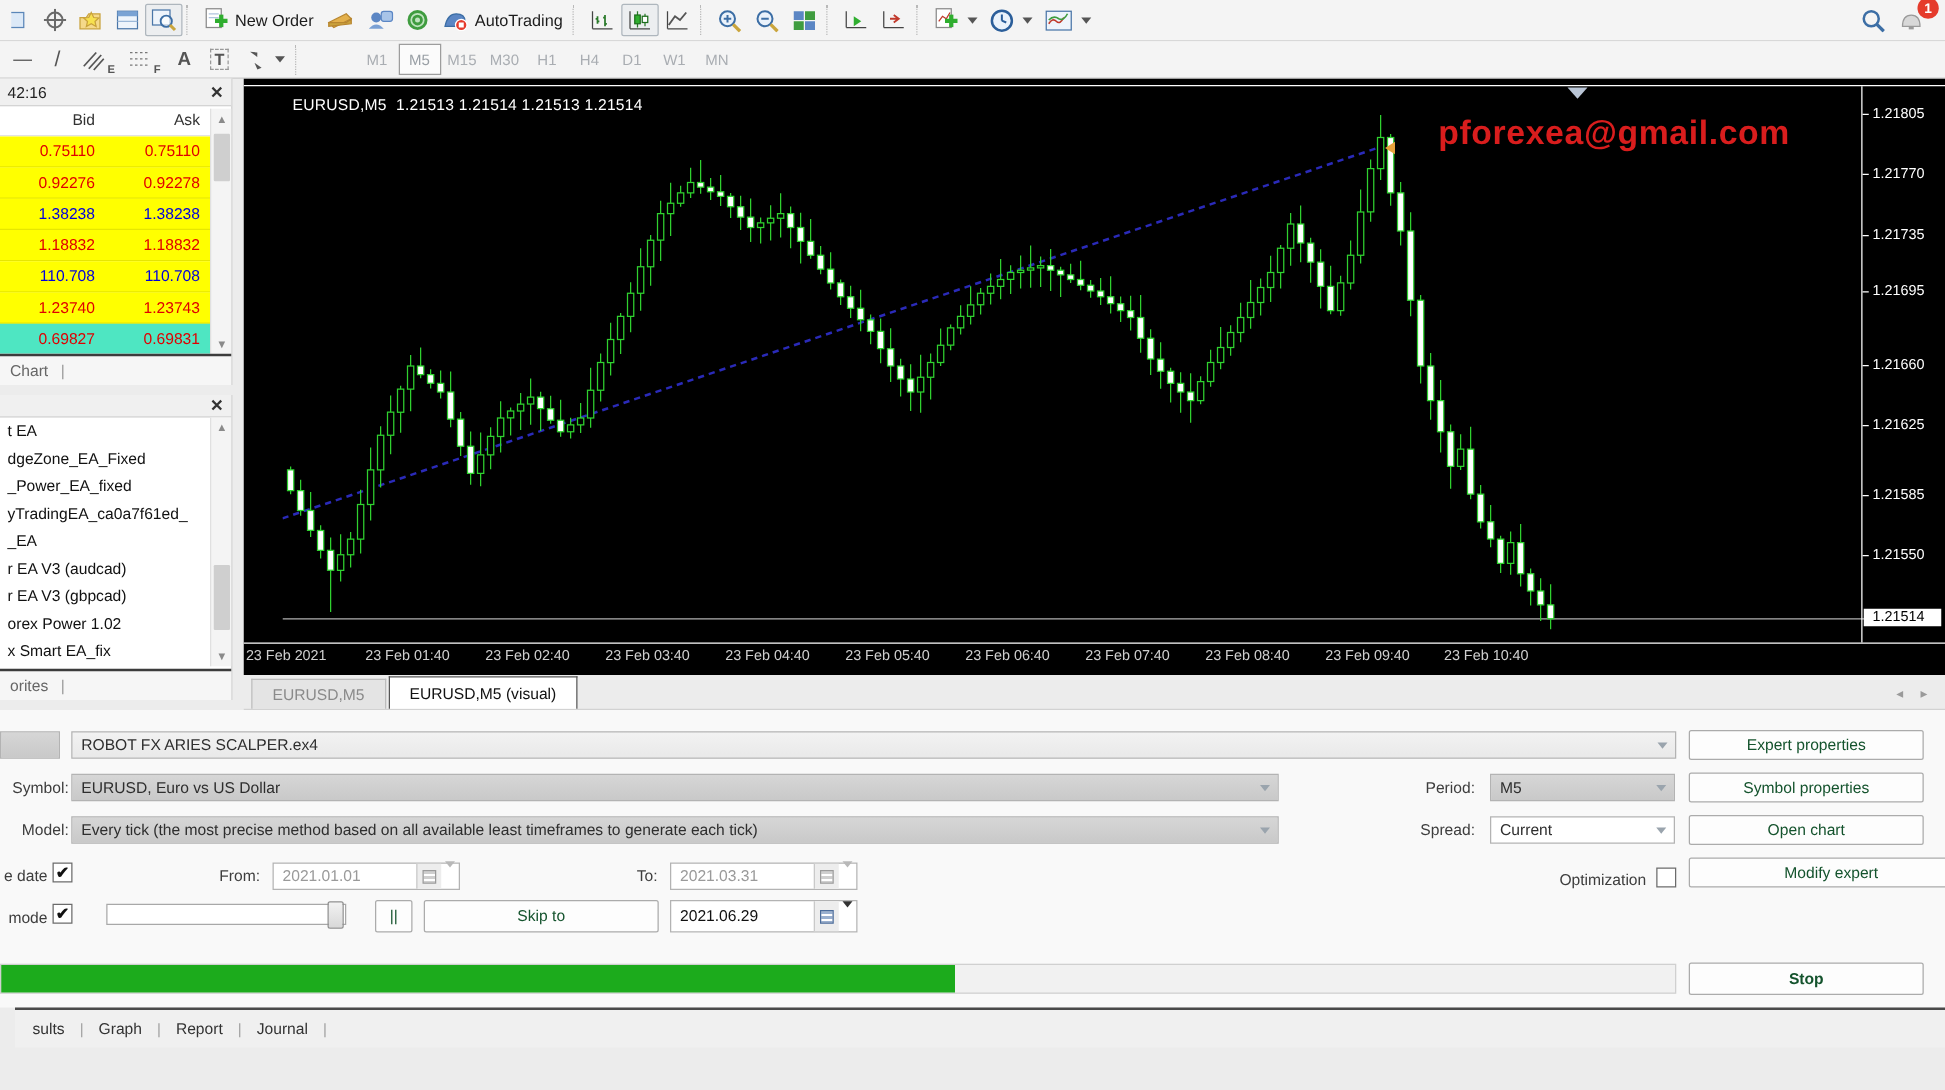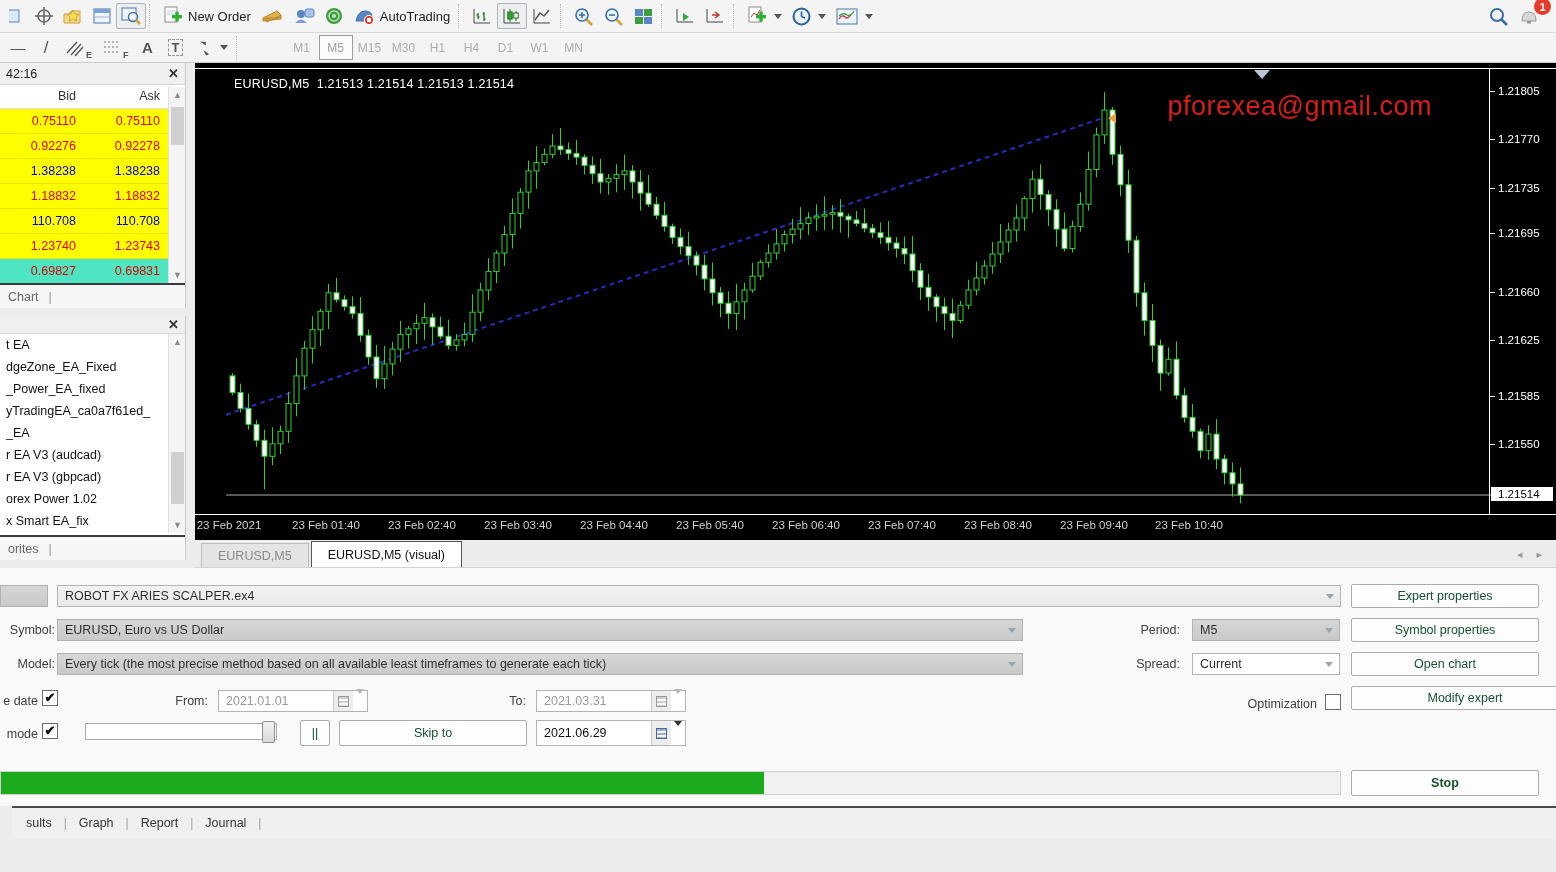--- a/index.html
+++ b/index.html
@@ -54,21 +54,21 @@
   #plot { position:absolute; left:0; top:0; }
   .axis-vline { position:absolute; left:1294px; top:6px; width:1px; height:445px; background:#fff; }
   .axis-hline { position:absolute; left:0; top:451px; width:1361px; height:1px; background:#fff; }
   #paxis { position:absolute; left:1295px; top:6px; width:66px; height:445px; }
   .ptick { position:absolute; left:8px; color:#fff; font-size:11.5px; }
   .ptick:before { content:""; position:absolute; left:-8px; top:6px; width:5px; height:1px; background:#fff; }
   .ptag { position:absolute; left:1px; width:62px; background:#fff; color:#000; font-size:11.5px; text-align:left; padding:1px 0 1px 7px; }
   #taxis { position:absolute; left:0; top:452px; width:1361px; height:25px; }
   .ttick { position:absolute; top:4px; color:#cfcfcf; font-size:11.5px; white-space:nowrap; transform:translateX(-50%); }
   #ohlc-line { position:absolute; left:8px; top:8px; color:#fff; font-size:12.5px; letter-spacing:.2px; }
-  #watermark { position:absolute; right:88px; top:22px; font-size:27px; font-weight:normal; letter-spacing:.5px; }
+  #watermark { position:absolute; right:88px; top:22px; font-size:27px; font-weight:bold; letter-spacing:.5px; }
 
   
   #chart-tabs { position:absolute; left:195px; top:541px; width:1361px; height:27px; background:#ececec; border-bottom:1px solid #d2d2d2; display:flex; align-items:flex-end; padding-left:6px; }
   .ctab { height:24px; padding:0 16px; display:flex; align-items:center; font-size:12.5px; color:#8a8a8a; border:1px solid #bdbdbd; border-bottom:none; background:#e4e4e4; margin-right:2px; }
   .ctab.active { background:#fff; color:#111; border-color:#555; height:26px; }
   .ctab-scroll { margin-left:auto; display:flex; gap:14px; padding:0 14px 6px 0; color:#9a9a9a; font-size:11px; }
 
   
   #tester { position:absolute; left:0; top:568px; width:1556px; height:238px; background:#f9f9f9; }
   .t-label { position:absolute; font-size:12.5px; color:#3d3d3d; text-align:right; }

